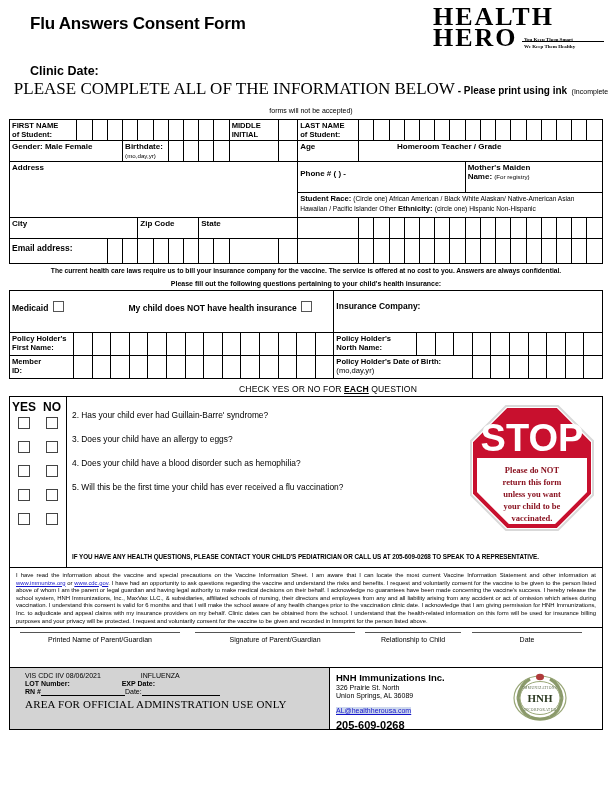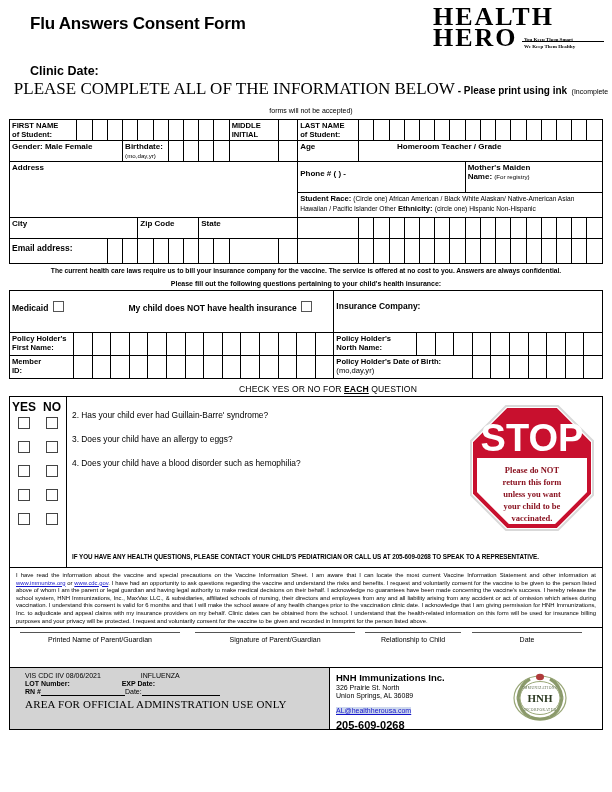--- a/index.html
+++ b/index.html
@@ -617,20 +617,21 @@
       <div class="qrow-checks">
         <span><i class="qchk"></i></span>
         <span><i class="qchk"></i></span>
       </div>
     </div>
 
     <div class="qlist">
       <div class="qitem">2. Has your child ever had Guillain-Barre' syndrome?</div>
       <div class="qitem">3. Does your child have an allergy to eggs?</div>
       <div class="qitem">4. Does your child have a blood disorder such as hemophilia?</div>
+      <div class="qitem">5. Will this be the first time your child has ever received a flu vaccination?</div>
     </div>
 
     <div class="contact-line">IF YOU HAVE ANY HEALTH QUESTIONS, PLEASE CONTACT YOUR CHILD'S PEDIATRICIAN OR CALL US AT 205-609-0268 TO SPEAK TO A REPRESENTATIVE.</div>
 
     <div class="stopwrap">
       <svg class="stop-svg" width="128" height="130" viewBox="0 0 128 130">
         <polygon points="38,3 90,3 125,38 125,92 90,127 38,127 3,92 3,38" fill="#ffffff" stroke="#d9d9d9" stroke-width="2"></polygon>
         <polygon points="40,7 88,7 121,40 121,90 88,123 40,123 7,90 7,40" fill="#ffffff" stroke="#c8102e" stroke-width="4"></polygon>
         <path d="M40,7 L88,7 L121,40 L121,55 L7,55 L7,40 Z" fill="#c8102e"></path>
         <text x="64" y="48" text-anchor="middle" font-family="Liberation Sans, sans-serif" font-weight="bold" font-size="38" fill="#ffffff">STOP</text>

